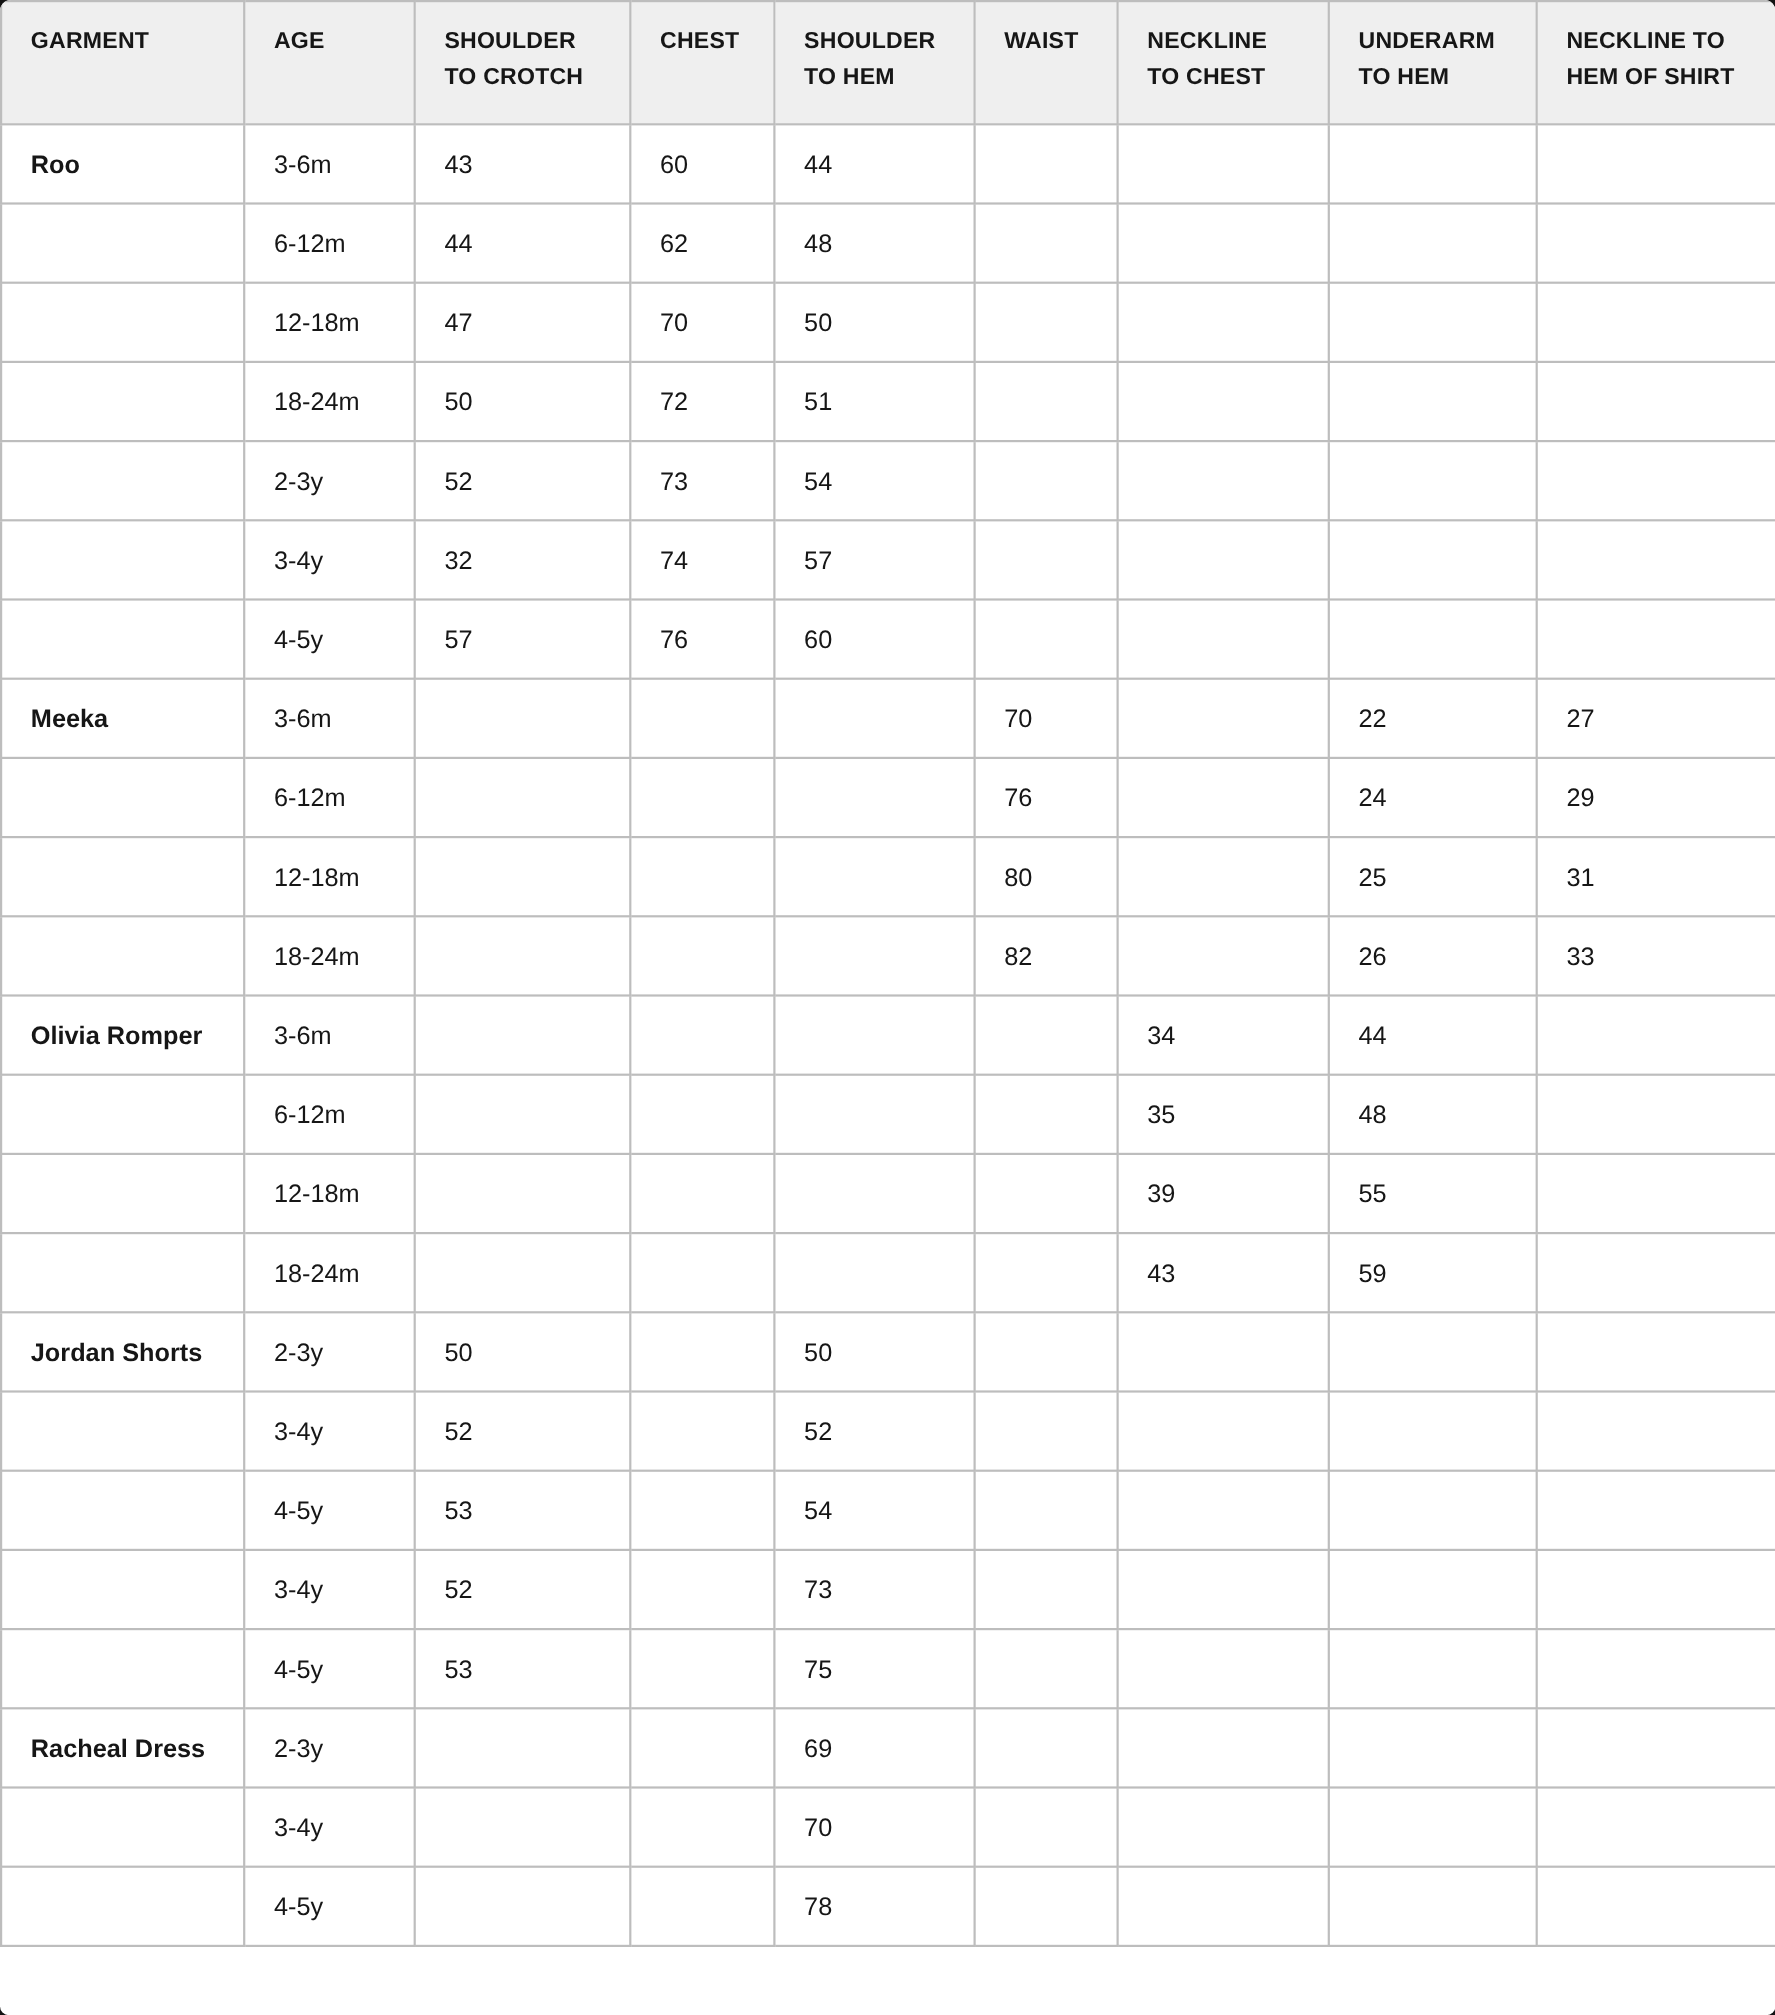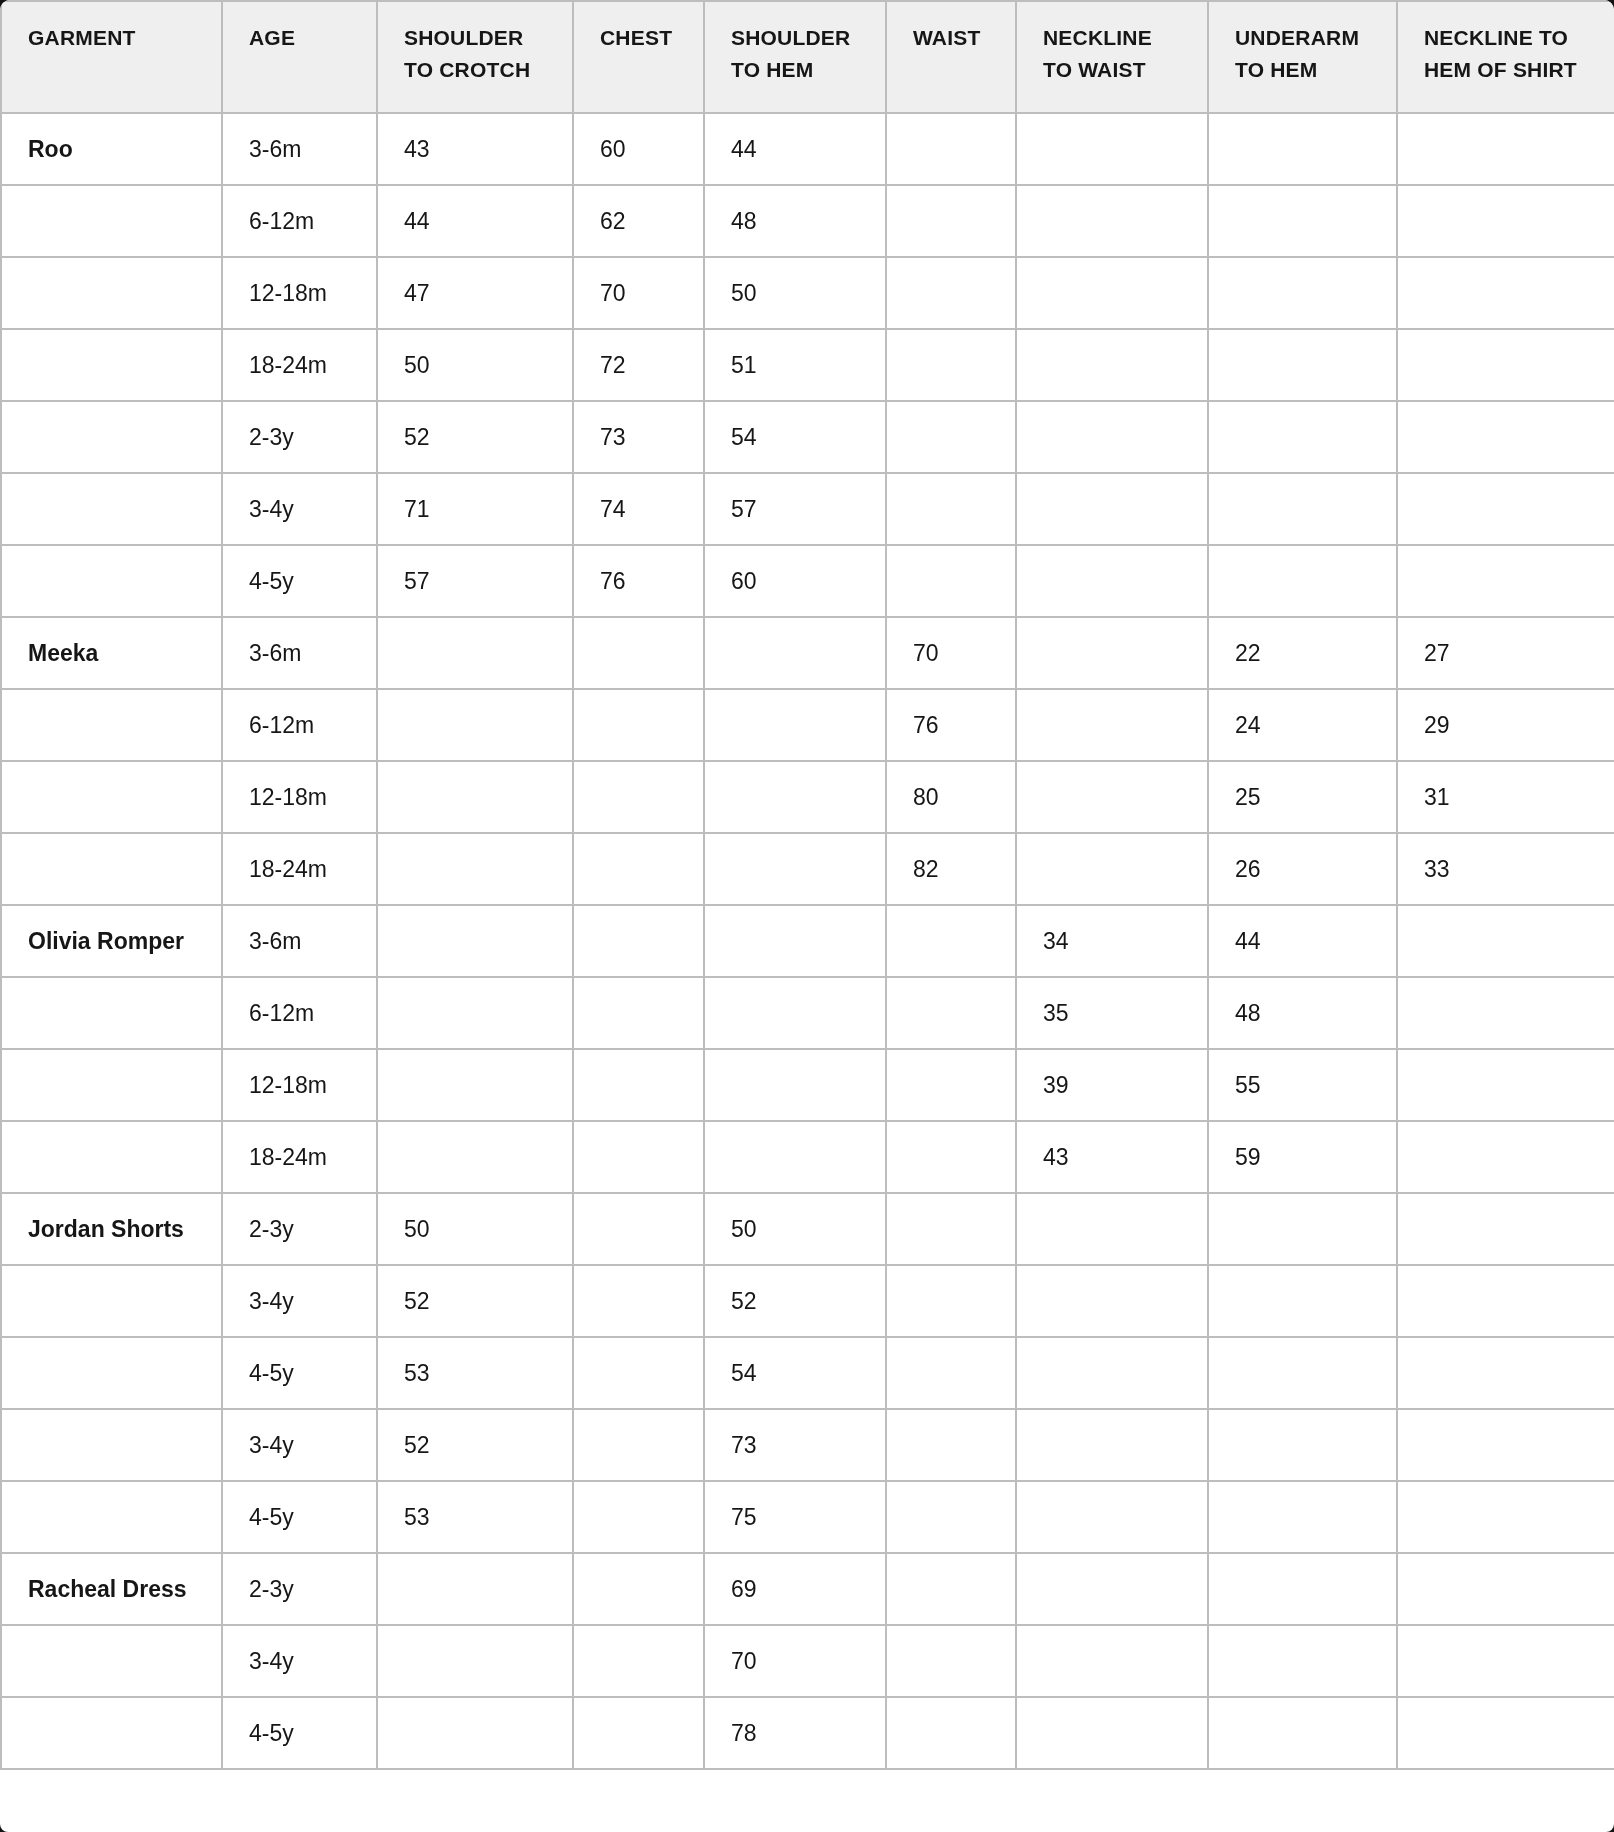--- a/index.html
+++ b/index.html
@@ -73,21 +73,21 @@
       <tr id="header-row">
           <th>GARMENT</th>
           <th>AGE</th>
           <th>SHOULDER
 TO CROTCH</th>
           <th>CHEST</th>
           <th>SHOULDER
 TO HEM</th>
           <th>WAIST</th>
           <th>NECKLINE
-TO WAIST</th>
+TO CHEST</th>
           <th>UNDERARM
 TO HEM</th>
           <th>NECKLINE TO
 HEM OF SHIRT</th>
         </tr>
     </thead>
     <tbody id="body-rows">
         <tr>
           <td class="garment-cell">Roo</td>
           <td>3-6m</td>
@@ -139,21 +139,21 @@
           <td>73</td>
           <td>54</td>
           <td></td>
           <td></td>
           <td></td>
           <td></td>
         </tr>
         <tr>
           <td class="garment-cell"></td>
           <td>3-4y</td>
-          <td>71</td>
+          <td>32</td>
           <td>74</td>
           <td>57</td>
           <td></td>
           <td></td>
           <td></td>
           <td></td>
         </tr>
         <tr>
           <td class="garment-cell"></td>
           <td>4-5y</td>

